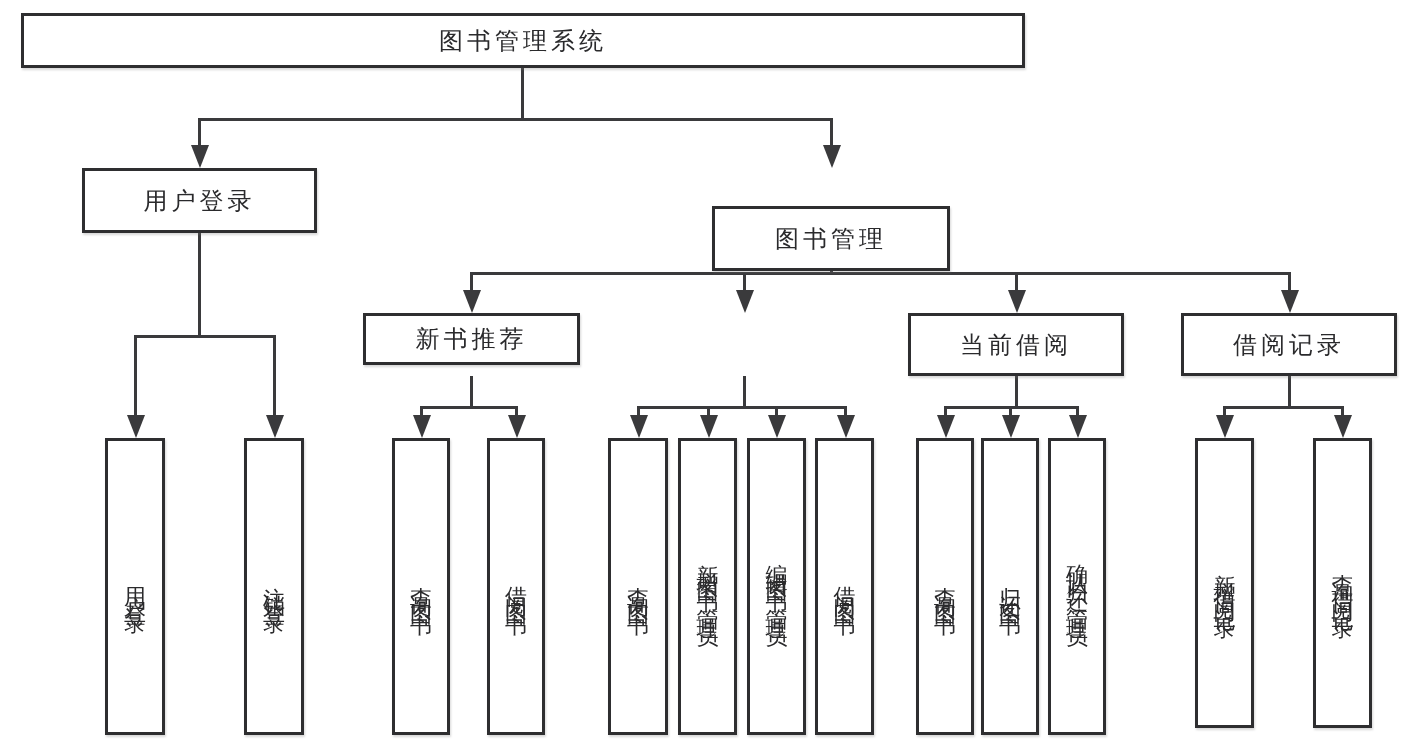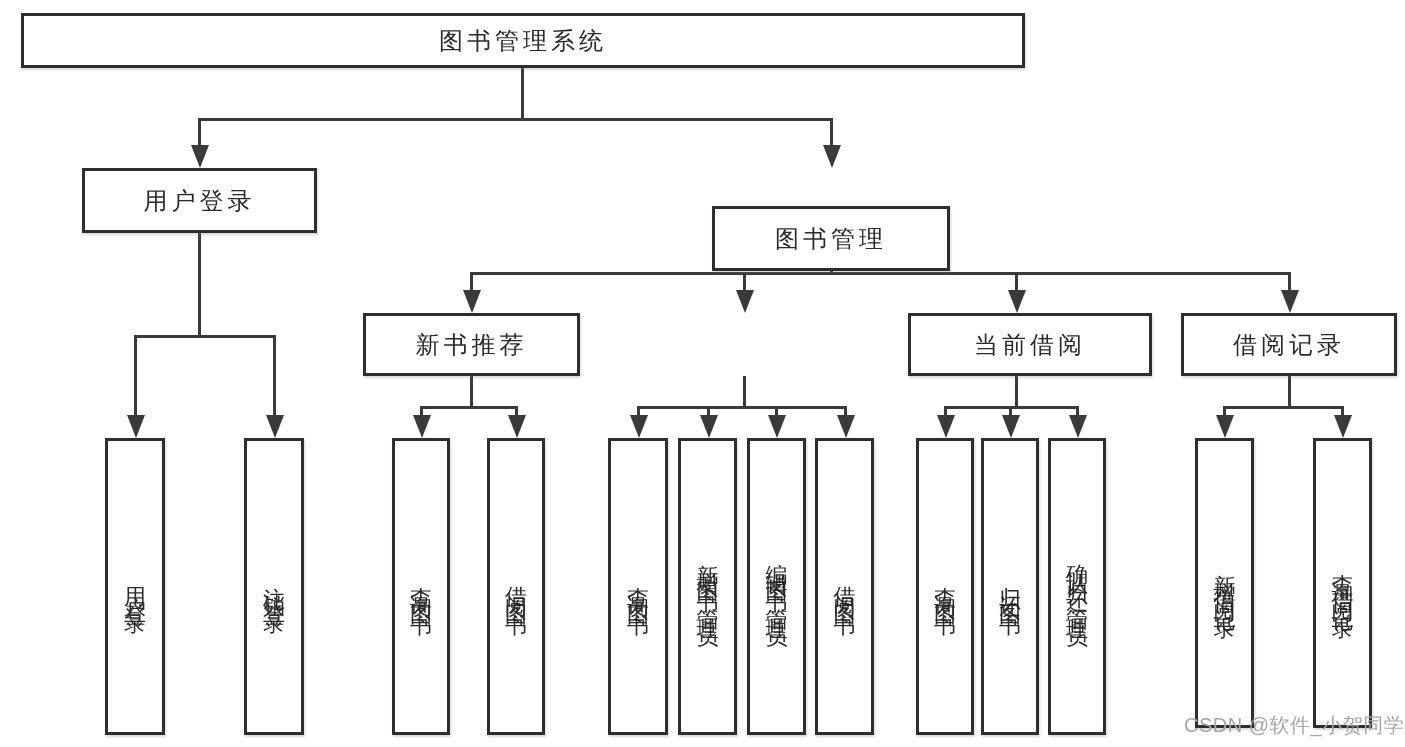--- a/index.html
+++ b/index.html
@@ -68,24 +68,24 @@
   <div class="arrow" style="left:134px;top:336px;height:79px;"></div>
   <div class="arrow" style="left:273px;top:336px;height:79px;"></div>
 
   <div class="vline" style="left:830px;top:233px;height:40px;"></div>
   <div class="hline" style="left:470px;top:272px;width:821px;"></div>
   <div class="arrow" style="left:470px;top:273px;height:17px;"></div>
   <div class="arrow" style="left:743px;top:273px;height:17px;"></div>
   <div class="arrow" style="left:1015px;top:273px;height:17px;"></div>
   <div class="arrow" style="left:1288px;top:273px;height:17px;"></div>
 
-  <div class="box" style="left:363px;top:313px;width:217px;height:63px;">
+  <div class="box" style="left:363px;top:313px;width:217px;height:52px;">
     <span>新书推荐</span>
   </div>
-  <div class="box" style="left:908px;top:313px;width:244px;height:63px;">
+  <div class="box" style="left:908px;top:313px;width:216px;height:63px;">
     <span>当前借阅</span>
   </div>
   <div class="box" style="left:1181px;top:313px;width:216px;height:63px;">
     <span>借阅记录</span>
   </div>
 
   <div class="vline" style="left:470px;top:376px;height:31px;"></div>
   <div class="hline" style="left:420px;top:406px;width:98px;"></div>
   <div class="arrow" style="left:420px;top:407px;height:8px;"></div>
   <div class="arrow" style="left:515px;top:407px;height:8px;"></div>
@@ -145,15 +145,14 @@
     <span class="vtext">确认归还（管理员）</span>
   </div>
 
   <div class="vbox" style="left:1195px;top:438px;width:59px;height:290px;">
     <span class="vtext">新增借阅记录</span>
   </div>
   <div class="vbox" style="left:1313px;top:438px;width:59px;height:290px;">
     <span class="vtext">查询借阅记录</span>
   </div>
 
-  <div id="watermark">CSDN @软件_小贺同学</div>
 
 </div>
 
 </body></html>

